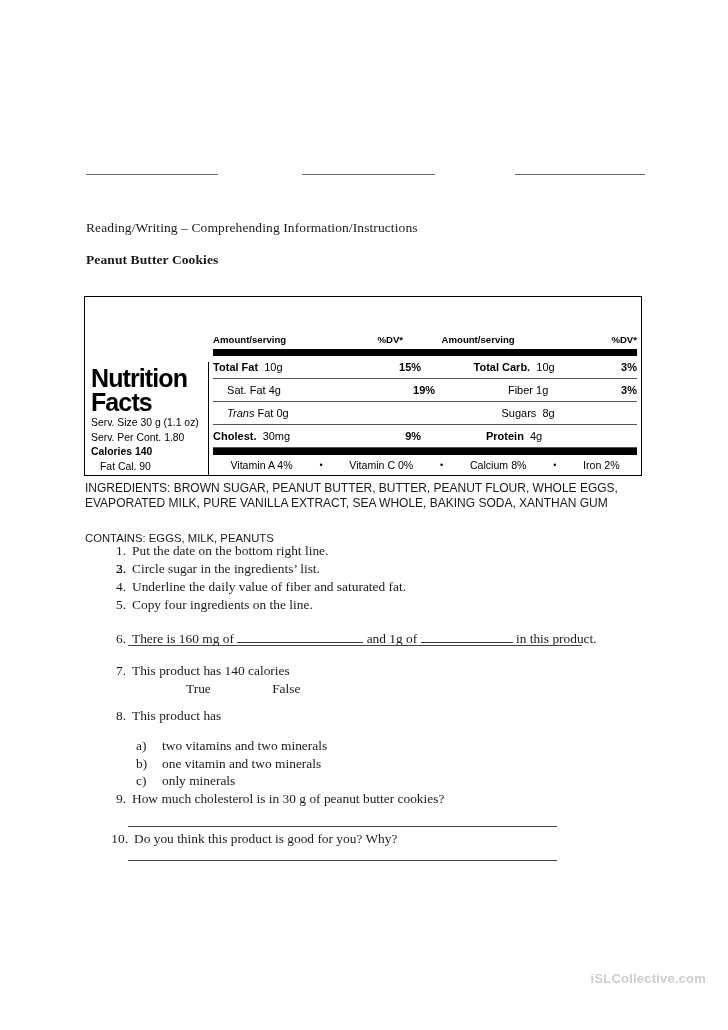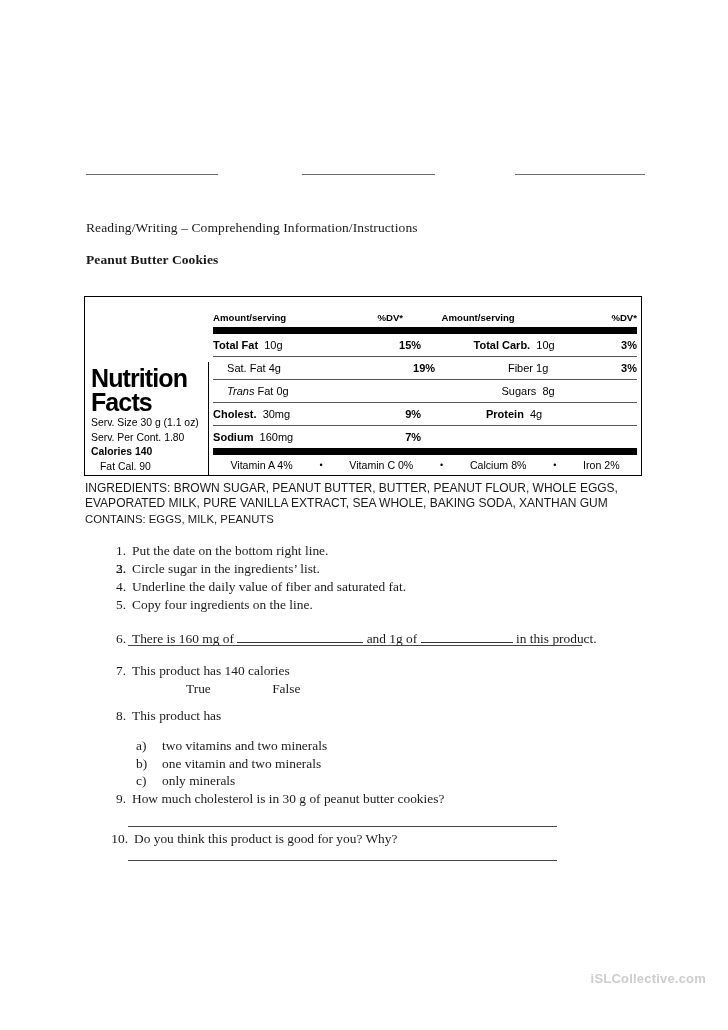--- a/index.html
+++ b/index.html
@@ -159,21 +159,21 @@
     position: absolute;
     left: 85px; top: 481px;
     width: 570px;
     font-family: "Liberation Sans", sans-serif;
     font-size: 12px;
     line-height: 1.28;
     color: #1a1a1a;
   }
   .contains {
     position: absolute;
-    left: 85px; top: 513px;
+    left: 85px; top: 532px;
     font-family: "Liberation Sans", sans-serif;
     font-size: 11.3px;
     color: #1a1a1a;
   }
 
   
   .questions {
     position: absolute;
     left: 106px; top: 542px;
     width: 560px;
@@ -304,26 +304,20 @@
         <span class="c-dv2"></span>
       </div>
 
       <div class="nl-row">
         <span class="c-amt"><span class="nm-bold">Cholest.</span>&nbsp; <span>30mg</span></span>
         <span class="c-dv">9%</span>
         <span class="c-amt2"><span class="nm-bold">Protein</span>&nbsp; <span>4g</span></span>
         <span class="c-dv2"></span>
       </div>
 
-      <div class="nl-row last">
-        <span class="c-amt"><span class="nm-bold">Sodium</span>&nbsp; <span>160mg</span></span>
-        <span class="c-dv">7%</span>
-        <span class="c-amt2"></span>
-        <span class="c-dv2"></span>
-      </div>
 
       <div class="nl-bar"></div>
 
       <div class="nl-vitamins">
         <span>Vitamin A  4%</span>
         <span class="dot">•</span>
         <span>Vitamin C 0%</span>
         <span class="dot">•</span>
         <span>Calcium 8%</span>
         <span class="dot">•</span>

